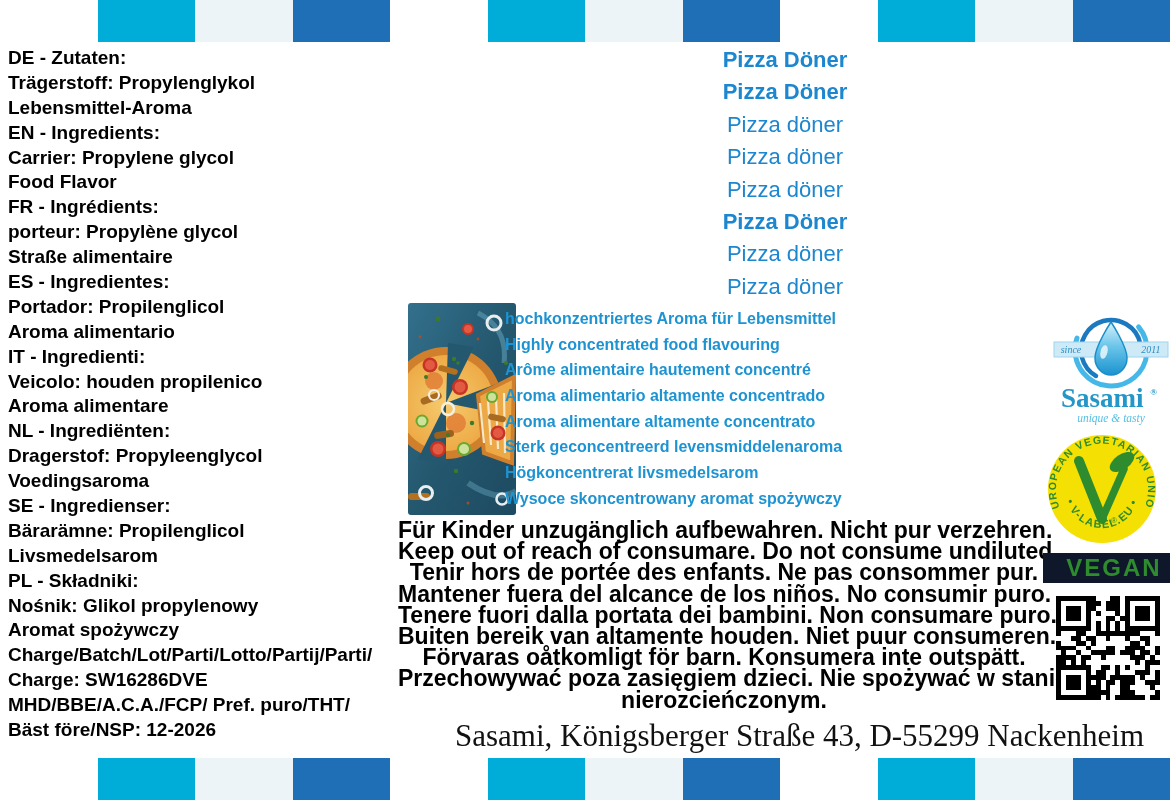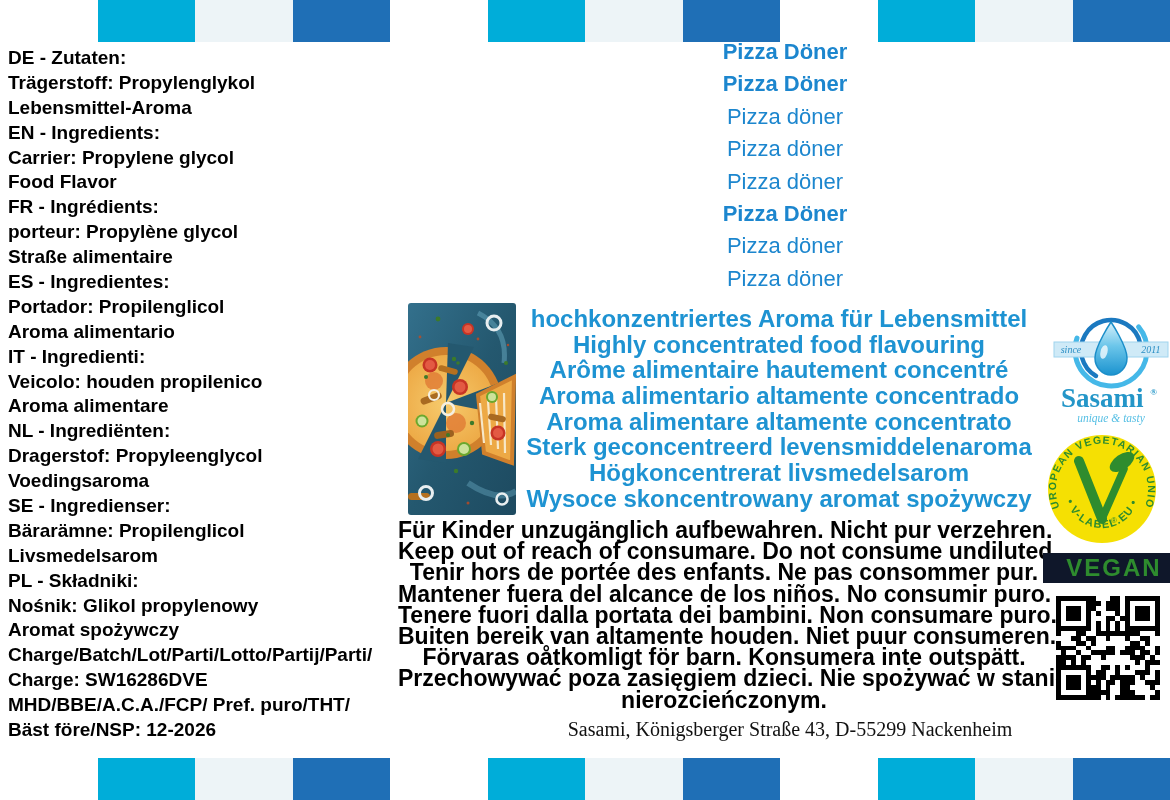--- a/index.html
+++ b/index.html
@@ -11,42 +11,42 @@
   .stripe{position:absolute;left:0;width:1170px;height:42px;display:flex;}
   .stripe.top{top:0;}
   .stripe.bottom{top:758px;}
   .stripe-seg{width:97.5px;height:100%;}
 
   
   .ingredients{position:absolute;left:8px;top:46px;color:#000;font-weight:bold;font-size:19px;}
   .ing-line{height:24.9px;line-height:24.9px;white-space:nowrap;}
 
   
-  .titles{position:absolute;left:520px;top:36px;width:530px;text-align:center;
+  .titles{position:absolute;left:520px;top:44px;width:530px;text-align:center;
           color:#1C86CE;font-size:22px;font-weight:normal;}
   .title-line{height:32.4px;line-height:32.4px;white-space:nowrap;}
   .title-line.bold{font-weight:bold;}
 
   
   .pizza{position:absolute;left:408px;top:303px;width:108px;height:212px;}
   .pizza svg{display:block;}
 
   
-  .descs{position:absolute;left:505px;top:306px;width:548px;text-align:center;
-         color:#1E93D2;font-weight:bold;font-size:24px;}
+  .descs{position:absolute;left:505px;top:306px;width:548px;text-align:left;
+         color:#1E93D2;font-weight:bold;font-size:16px;}
   .desc-line{height:25.7px;line-height:25.7px;white-space:nowrap;}
 
   
   .warnings{position:absolute;left:398px;top:520px;width:652px;text-align:center;
             color:#000;font-weight:bold;font-size:23px;}
   .warn-line{height:21.2px;line-height:21.2px;white-space:nowrap;}
 
   
   .address{position:absolute;left:455px;top:718px;width:670px;text-align:center;
-           font-family:"Liberation Serif", serif;font-size:20px;color:#111;white-space:nowrap;}
+           font-family:"Liberation Serif", serif;font-size:31px;color:#111;white-space:nowrap;}
 
   
   .brand-logo{position:absolute;left:1052px;top:310px;width:118px;height:122px;}
   .vlabel{position:absolute;left:1045px;top:431px;width:115px;height:117px;}
   .vegan-bar{position:absolute;left:1043px;top:553px;width:142px;height:30px;
              background:#0f172a;color:#2E8C2E;font-weight:bold;font-size:24px;
              text-align:center;line-height:30px;letter-spacing:2px;}
   .qr{position:absolute;left:1056px;top:596px;width:104px;height:104px;background:#fff;
       display:grid;grid-template-columns:repeat(21,1fr);grid-template-rows:repeat(21,1fr);}
   .qr .d{background:#000;}

